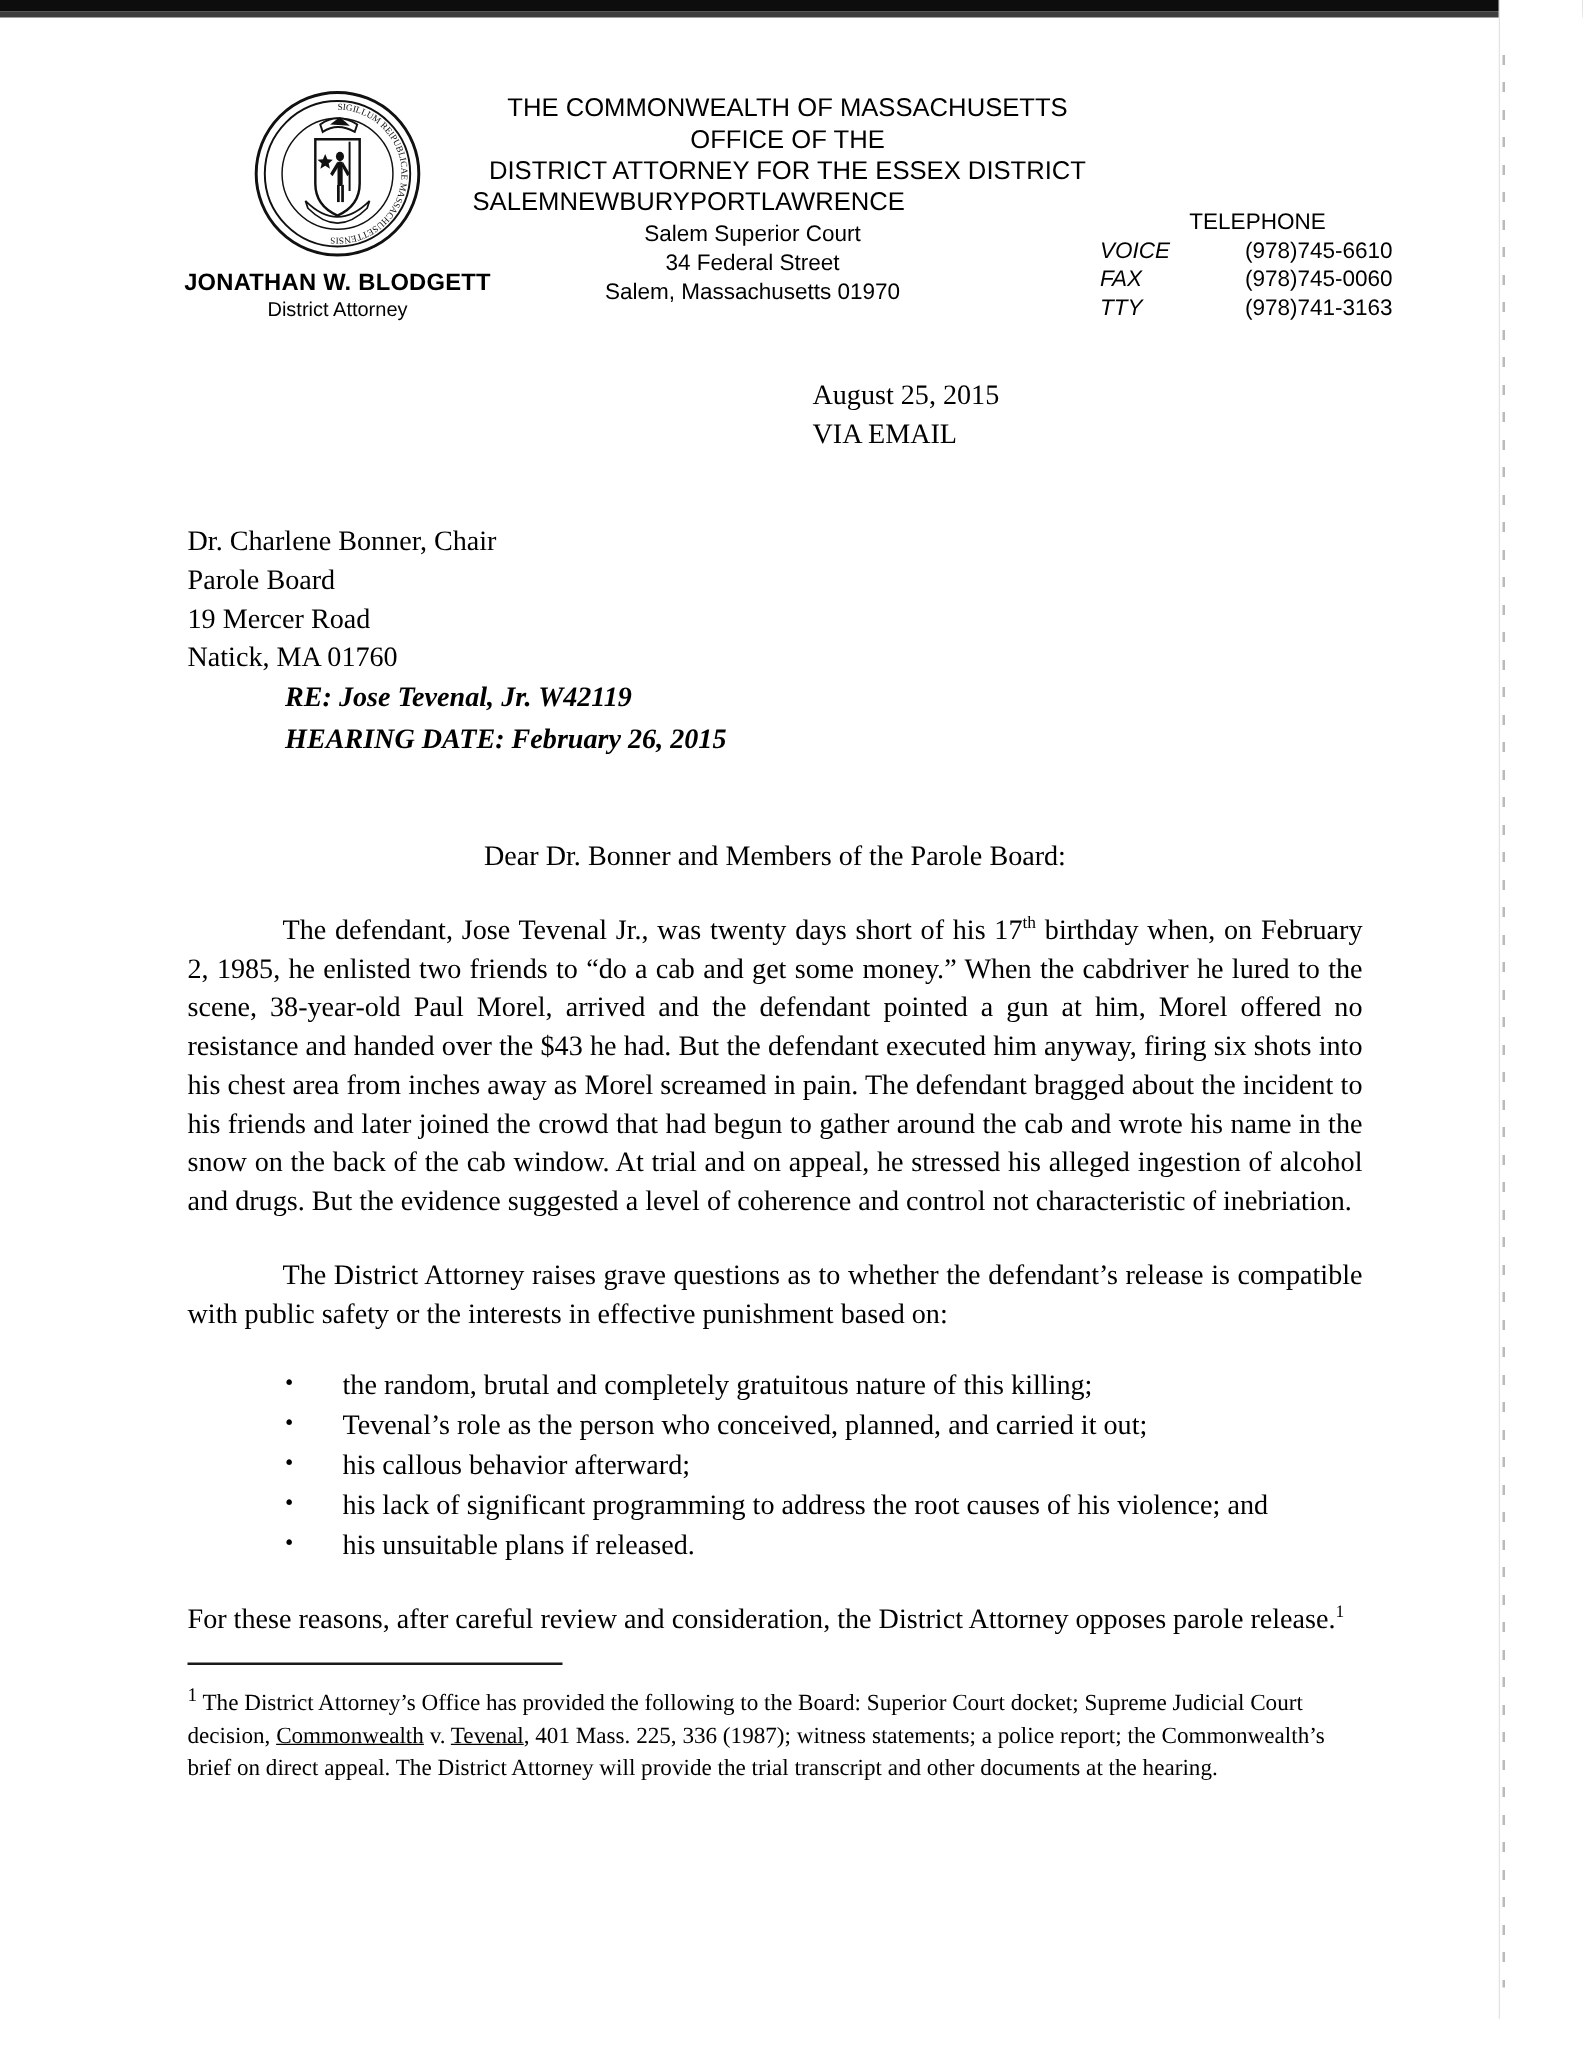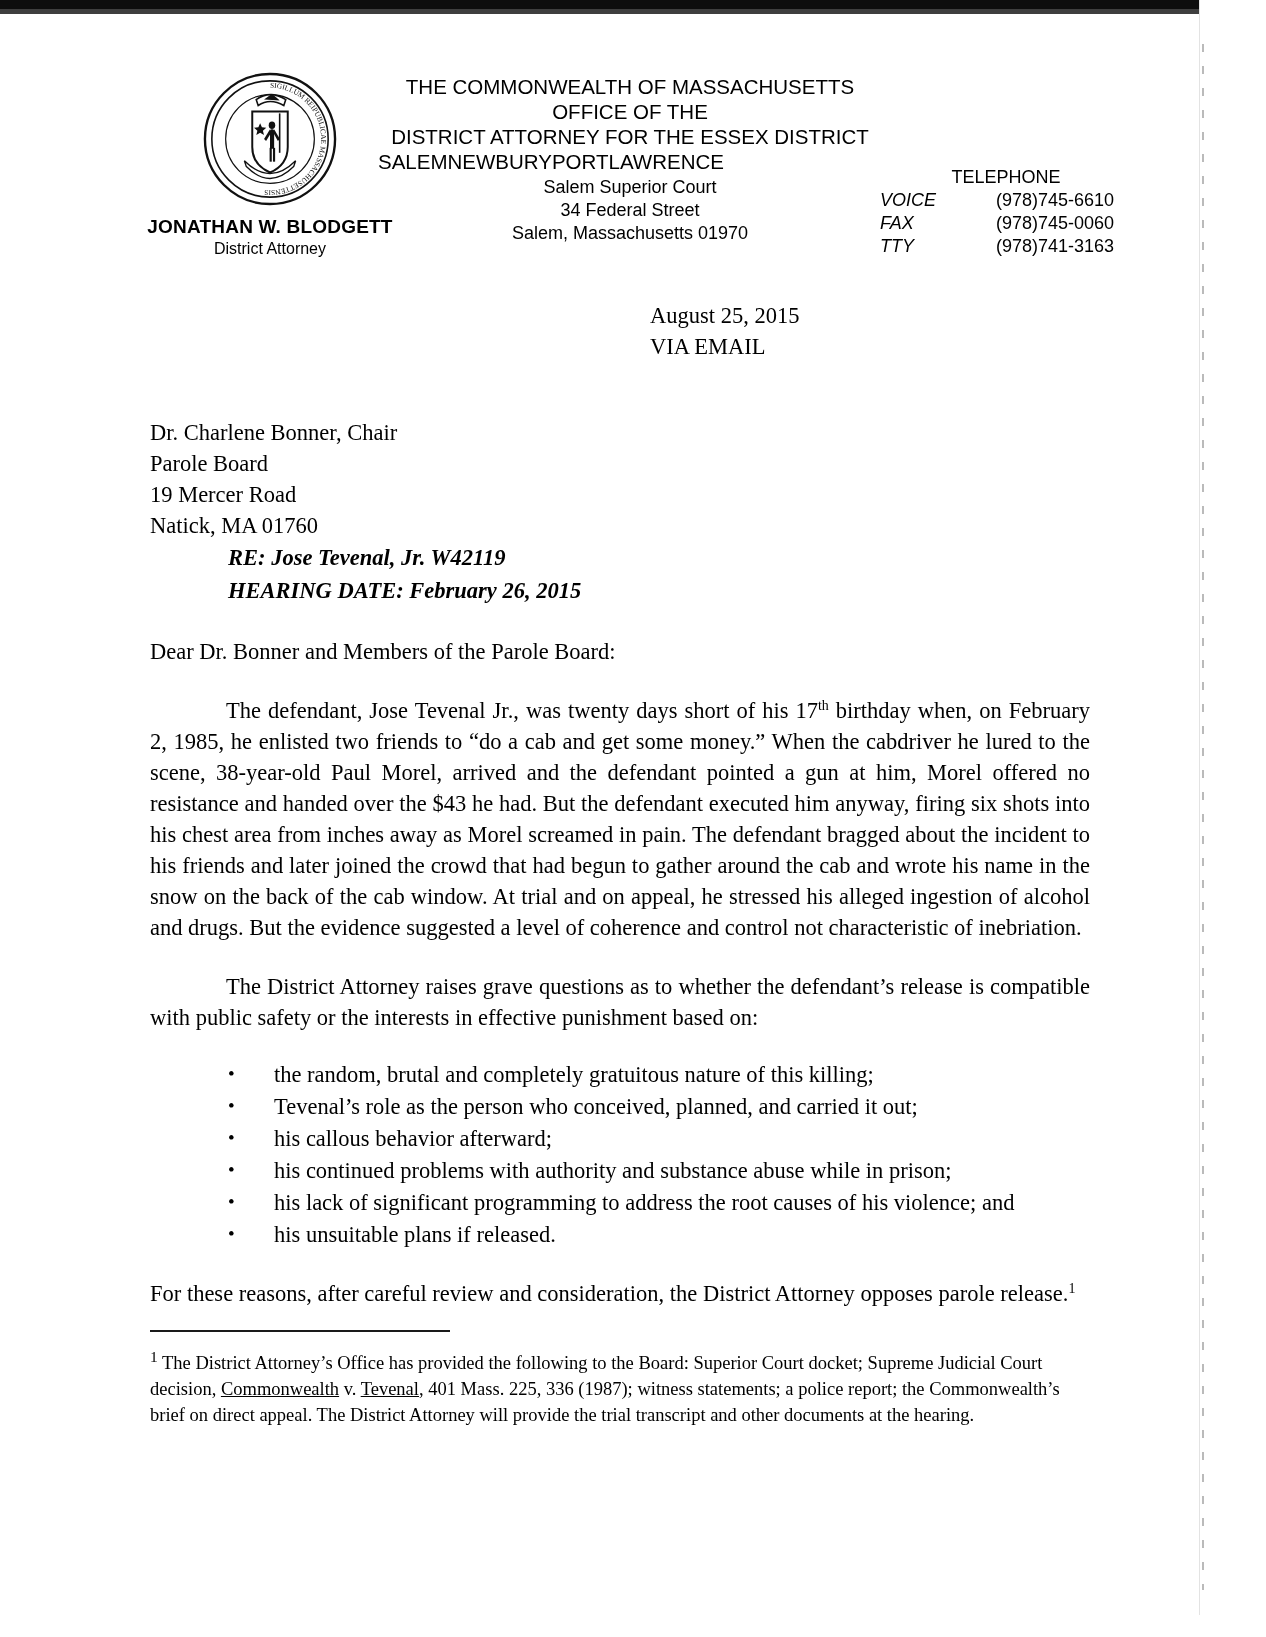--- a/index.html
+++ b/index.html
@@ -96,21 +96,21 @@
     line-height: 25px;
   }
   .office-cities {
     display: flex;
     padding: 0 42px 0 48px;
     font-size: 20.5px;
   }
 
   .court-block {
     position: absolute;
-    left: 420px; top: 120px;
+    left: 392px; top: 120px;
     width: 420px;
     text-align: center;
     font-family: "Liberation Sans", "DejaVu Sans", sans-serif;
     font-size: 18px;
     line-height: 23px;
   }
 
   .tel-block {
     position: absolute;
     left: 880px; top: 110px;
@@ -158,21 +158,22 @@
 
   .re-block {
     margin-left: 78px;
     font-weight: bold;
     line-height: 33px;
     font-style: italic;
   }
   .re-block div { white-space: nowrap; }
 
   .salutation {
-    margin-top: 29px;
+    margin-top: 62px;
+    text-align: center;
   }
 
   .para {
     margin-top: 28px;
     text-align: justify;
     text-justify: inter-word;
   }
   .para.indent::before {
     content: "";
     display: inline-block;
@@ -336,21 +337,20 @@
     <div class="salutation">Dear Dr. Bonner and Members of the Parole Board:</div>
 
     <p class="para indent"><span>The defendant, Jose Tevenal Jr., was twenty days short of his 17</span><sup class="ord">th</sup><span> birthday when, on February 2, 1985, he enlisted two friends to “do a cab and get some money.”  When the cabdriver he lured to the scene, 38-year-old Paul Morel, arrived and the defendant pointed a gun at him, Morel offered no resistance and handed over the $43 he had.  But the defendant executed him anyway, firing six shots into his chest area from inches away as Morel screamed in pain.  The defendant bragged about the incident to his friends and later joined the crowd that had begun to gather around the cab and wrote his name in the snow on the back of the cab window.  At trial and on appeal, he stressed his alleged ingestion of alcohol and drugs.  But the evidence suggested a level of coherence and control not characteristic of inebriation.</span></p>
 
     <p class="para indent">The District Attorney raises grave questions as to whether the defendant’s release is compatible with public safety or the interests in effective punishment based on:</p>
 
     <ul class="reasons">
       <li>the random, brutal and completely gratuitous nature of this killing;</li>
       <li>Tevenal’s role as the person who conceived, planned, and carried it out;</li>
       <li>his callous behavior afterward;</li>
-      <li>his continued problems with authority and substance abuse while in prison;</li>
       <li>his lack of significant programming to address the root causes of his violence; and</li>
       <li>his unsuitable plans if released.</li>
     </ul>
 
     <p class="para closing"><span>For these reasons, after careful review and consideration, the District Attorney opposes parole release.</span><sup class="fnref">1</sup></p>
 
   </div>
 
   <div class="footnote-wrap">
     <div class="footnote-rule"></div>

